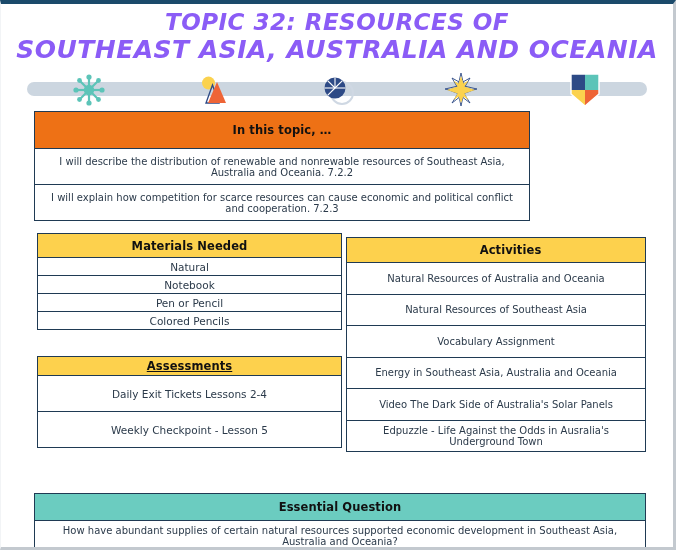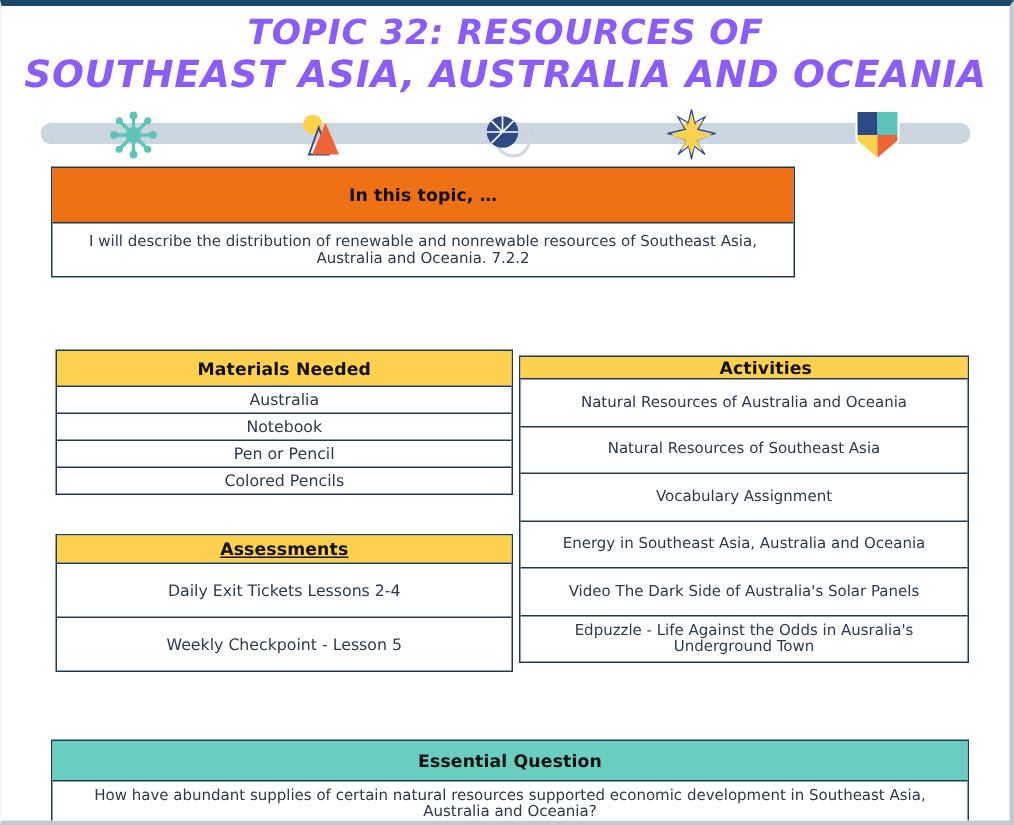--- a/index.html
+++ b/index.html
@@ -133,21 +133,21 @@
   .assessments .panel-head { height: 18px; text-decoration: underline; }
   .assessments .panel-row  { height: 36px; }
 
   
   .col-right {
     position: absolute;
     left: 345px;
     top: 233px;
     width: 300px;
   }
-  .activities .panel-head { height: 14px; padding-left: 29px; }
+  .activities .panel-head { height: 24px; padding-left: 29px; }
   .activities .panel-row  { height: 31.5px; font-size: 10px; }
 
   
   .essential {
     position: absolute;
     left: 33px;
     top: 489px;
     width: 612px;
   }
   .essential .panel-head { height: 26px; }
@@ -244,28 +244,29 @@
         </svg>
       </div>
 
     </div>
   </div>
 
   <div class="topic-block">
     <div class="panel">
       <div class="panel-head head-orange">In this topic, …</div>
       <div class="panel-row">I will describe the distribution of renewable and nonrewable resources of Southeast Asia, Australia and Oceania. 7.2.2</div>
+      <div class="panel-row">I will explain how competition for scarce resources can cause economic and political conflict and cooperation. 7.2.3</div>
     </div>
   </div>
 
   <div class="col-left">
 
     <div class="panel materials">
       <div class="panel-head head-yellow">Materials Needed</div>
-      <div class="panel-row">Australia</div>
+      <div class="panel-row">Natural</div>
       <div class="panel-row">Notebook</div>
       <div class="panel-row">Pen or Pencil</div>
       <div class="panel-row">Colored Pencils</div>
     </div>
 
     <div class="panel assessments">
       <div class="panel-head head-yellow">Assessments</div>
       <div class="panel-row">Daily Exit Tickets Lessons 2-4</div>
       <div class="panel-row">Weekly Checkpoint - Lesson 5</div>
     </div>

